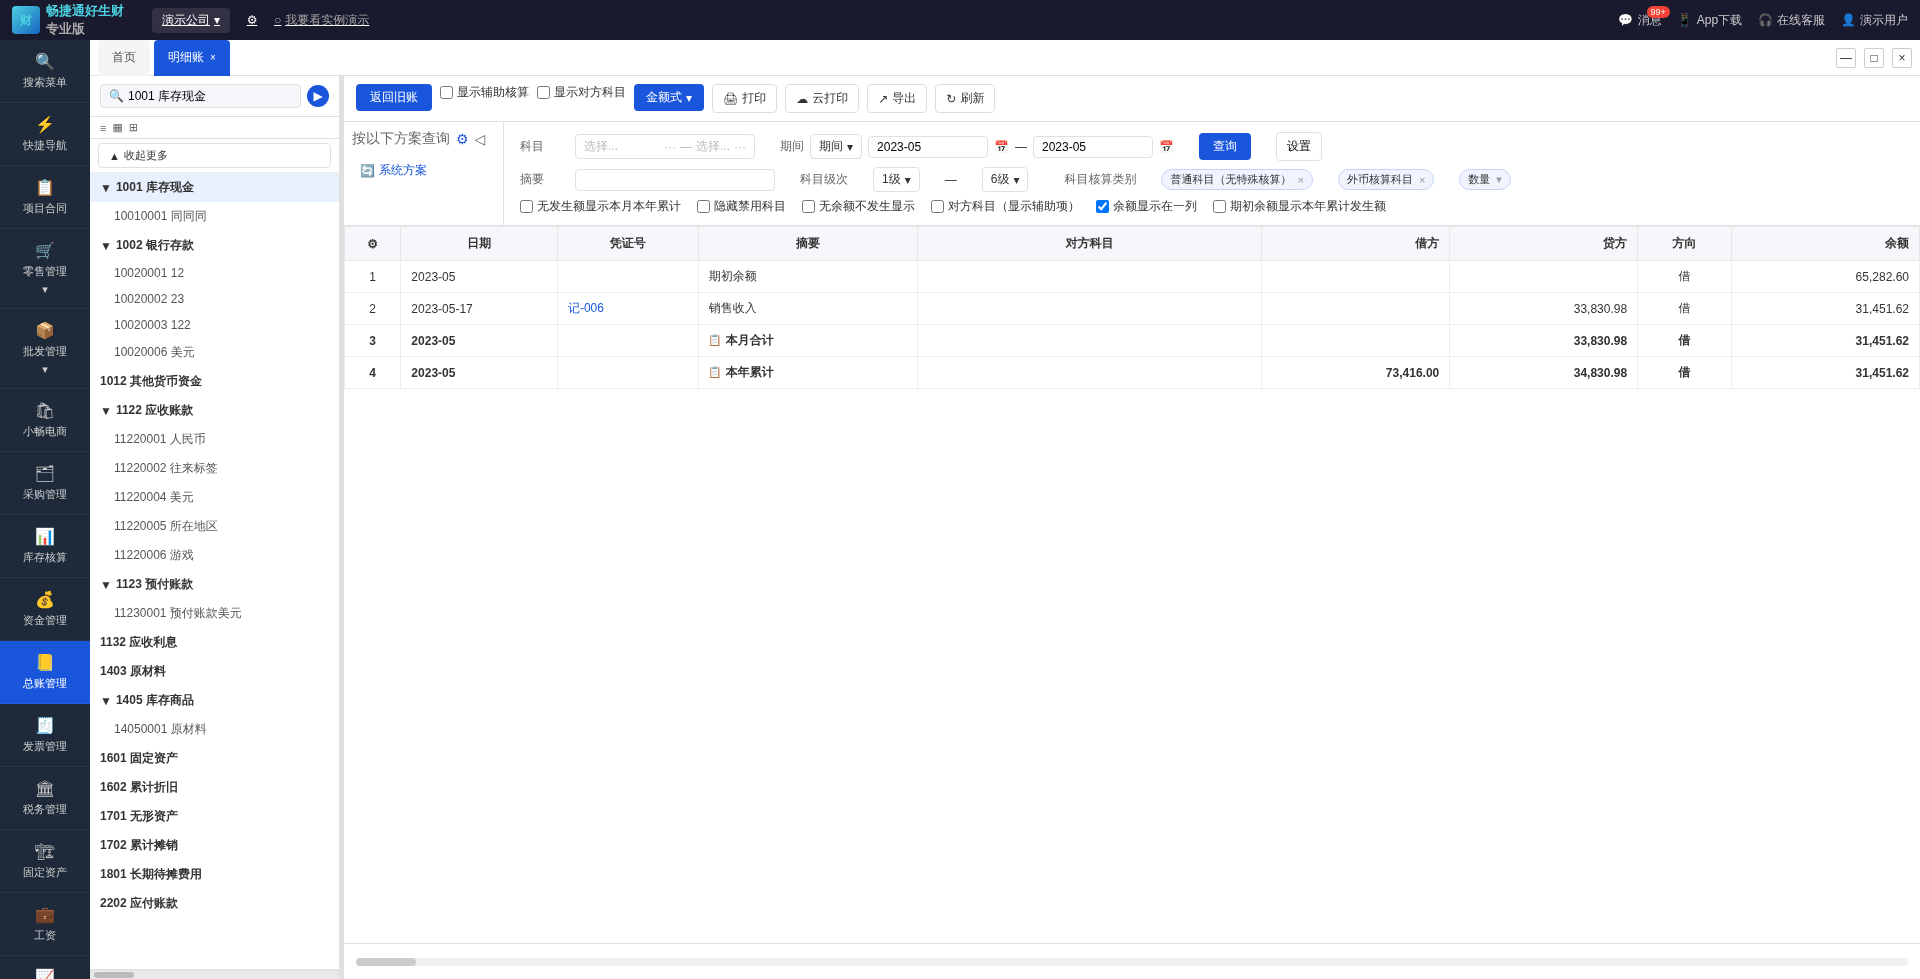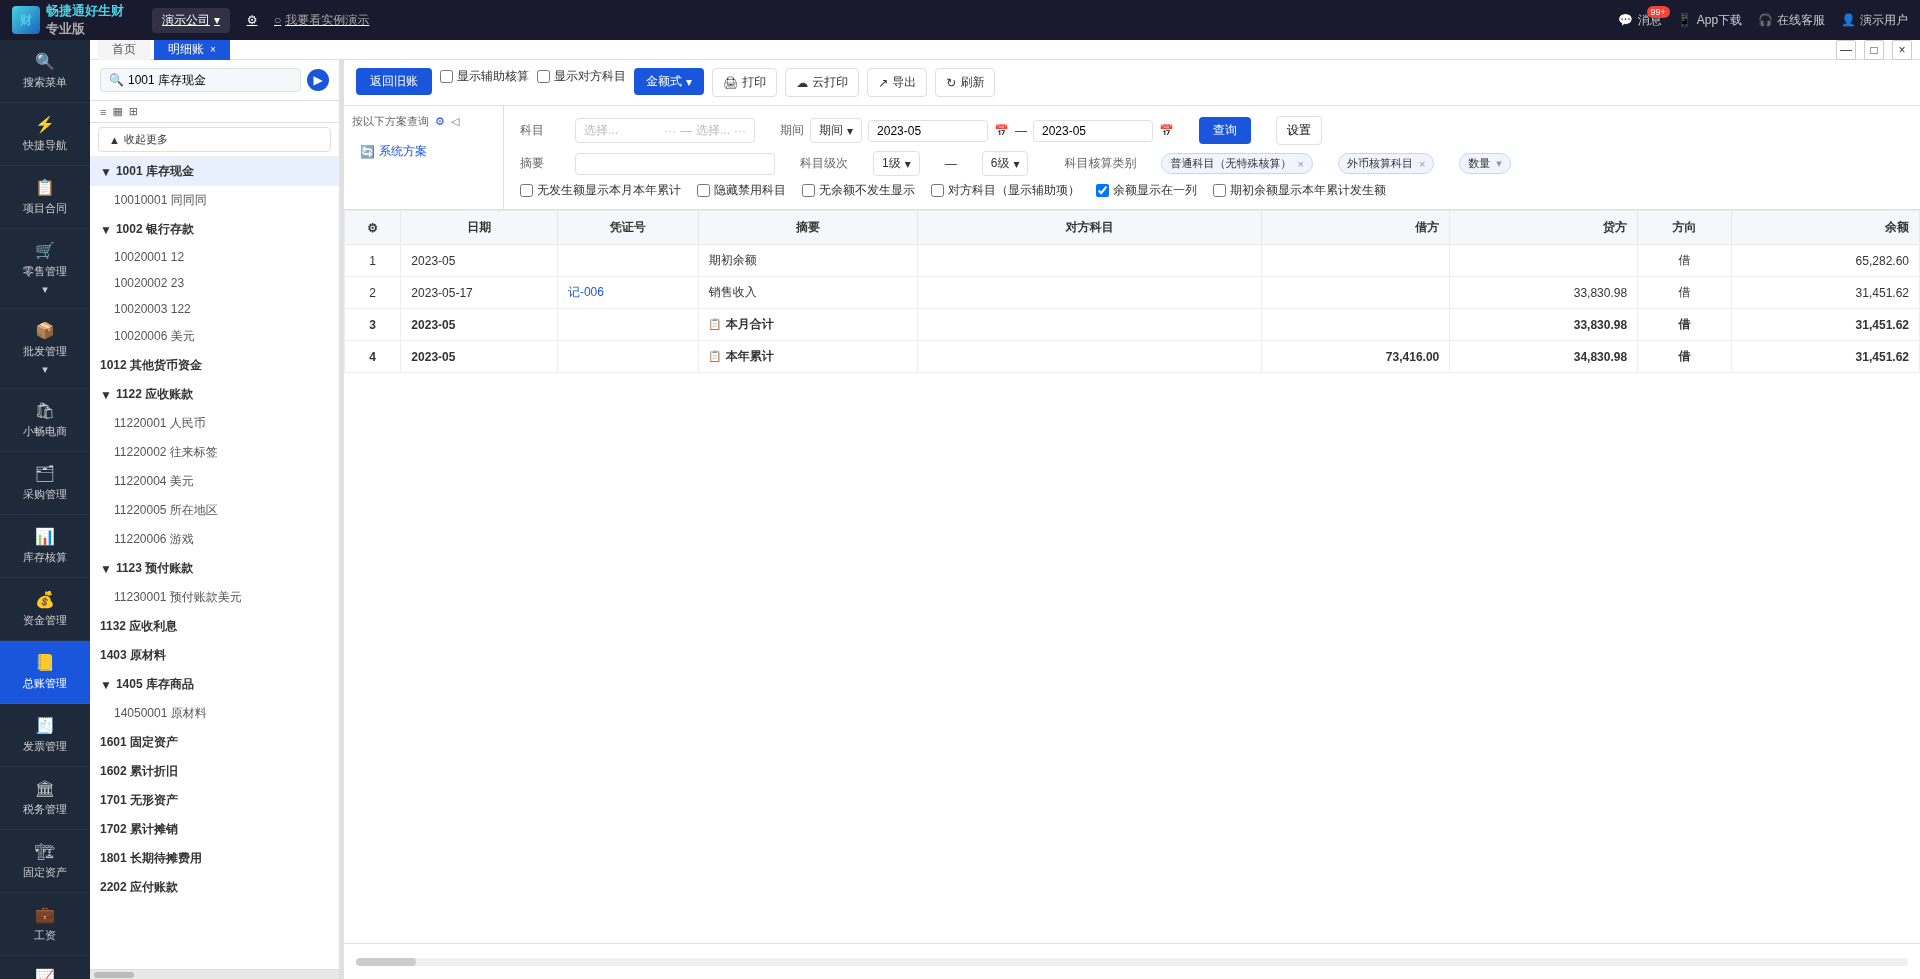--- a/index.html
+++ b/index.html
@@ -25,21 +25,21 @@
     .sidebar { width: 90px; background: #1e2a3a; color: #ccc; display: flex; flex-direction: column; overflow-y: auto; }
     .sidebar-item { display: flex; flex-direction: column; align-items: center; padding: 12px 4px; cursor: pointer; font-size: 11px; gap: 4px; border-bottom: 1px solid rgba(255,255,255,0.05); }
     .sidebar-item:hover, .sidebar-item.active { background: #1565c0; color: #fff; }
     .sidebar-item.active { background: #1a56db; }
     .sidebar-icon { font-size: 16px; }
 
     
     .content-area { flex: 1; display: flex; flex-direction: column; overflow: hidden; }
 
     
-    .tab-bar { display: flex; align-items: center; background: #fff; border-bottom: 1px solid #e0e0e0; height: 20px; padding: 0 8px; gap: 4px; }
+    .tab-bar { display: flex; align-items: center; background: #fff; border-bottom: 1px solid #e0e0e0; height: 36px; padding: 0 8px; gap: 4px; }
     .tab-item { display: flex; align-items: center; gap: 6px; padding: 6px 14px; border-radius: 4px 4px 0 0; cursor: pointer; font-size: 12px; height: 36px; }
     .tab-item.active { background: #1a56db; color: #fff; }
     .tab-item:not(.active) { background: #f5f5f5; color: #555; }
     .tab-close { font-size: 10px; cursor: pointer; }
     .tab-restore { margin-left: auto; display: flex; align-items: center; gap: 8px; }
     .tab-restore-btn { width: 20px; height: 20px; display: flex; align-items: center; justify-content: center; cursor: pointer; border: 1px solid #ccc; border-radius: 2px; }
 
     
     .page-content { flex: 1; display: flex; overflow: hidden; }
 
@@ -395,21 +395,21 @@
           <button class="btn-outline">
             <span>↻</span>
             <span>刷新</span>
           </button>
         </div>
 
         <div class="query-panel">
           <div class="query-main">
 
             <div class="query-left">
-              <div style="display:flex;align-items:center;gap:6px;margin-bottom:8px;font-size:11px;color:#666;">
+              <div style="display:flex;align-items:center;gap:6px;margin-bottom:8px;font-size:14px;color:#666;">
                 <span>按以下方案查询</span>
                 <span style="color:#1a56db;">⚙</span>
                 <span>◁</span>
               </div>
               <div class="filter-scheme active">
                 <span class="scheme-icon">🔄</span>
                 <span>系统方案</span>
               </div>
             </div>
 

